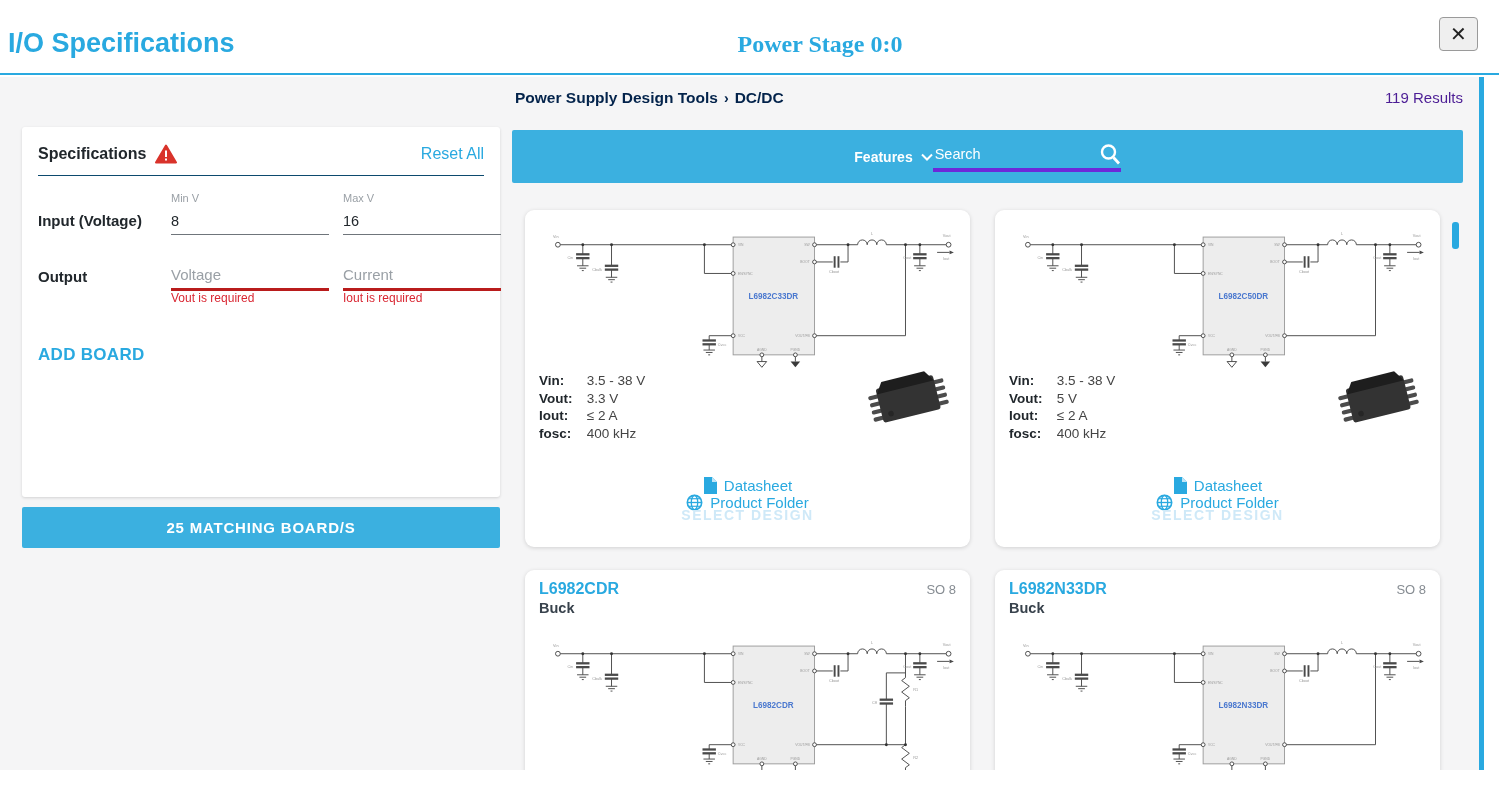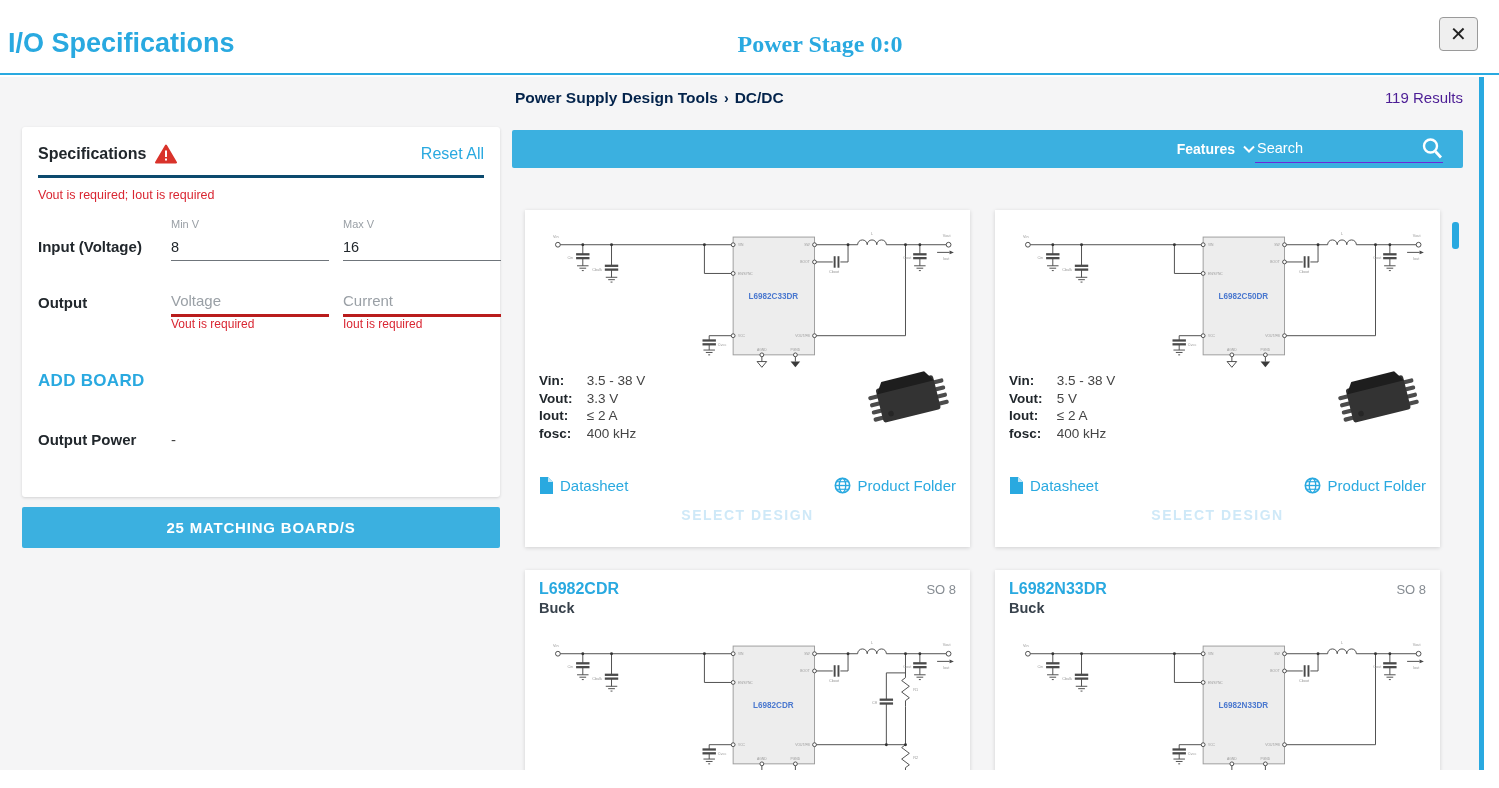--- a/index.html
+++ b/index.html
@@ -23,21 +23,21 @@
     background:#f5f5f6; overflow:hidden; }
   .right-border { position:absolute; right:0; top:0; width:5px; height:693px; background:#29a9e0; }
   .scroll-thumb { position:absolute; left:1452px; top:145px; width:7px; height:27px;
     background:#29a9e0; border-radius:3px; }
 
   
   .spec-card { position:absolute; left:22px; top:50px; width:478px; height:370px;
     background:#fff; border-radius:3px; box-shadow:0 1px 3px rgba(0,0,0,.14);
     padding:17px 16px 0 16px; }
   .spec-head { display:flex; justify-content:space-between; align-items:center;
-    border-bottom:3px solid #0c4a6e; padding-bottom:11px; }
+    border-bottom:1px solid #0c4a6e; padding-bottom:11px; }
   .spec-title-wrap { display:flex; align-items:center; gap:9px; }
   .spec-title { font-size:16px; font-weight:bold; color:#21272c; }
   .reset-link { font-size:16px; color:#29a9e0; cursor:pointer; }
   .err-summary { margin-top:10px; font-size:12.5px; color:#d92632; }
   .form-grid { display:grid; grid-template-columns:133px 158px 14px 158px; align-items:end; }
   .input-row { margin-top:34px; }
   .row-label { font-size:15px; font-weight:bold; color:#21272c; padding-bottom:6px; }
   .field { position:relative; }
   .float-label { position:absolute; top:-18px; left:0; font-size:11px; color:#9aa0a6; }
   .field input { width:100%; border:none; border-bottom:1px solid #6f757b; background:transparent;
@@ -55,47 +55,47 @@
   .match-btn { position:absolute; left:22px; top:430px; width:478px; height:41px;
     background:#3bb0e0; color:#fff; border:none; border-radius:2px; font-size:15px;
     font-weight:bold; letter-spacing:.8px; cursor:pointer; font-family:"Liberation Sans", sans-serif; }
 
   
   .results-head { position:absolute; left:515px; top:12px; width:948px; display:flex;
     justify-content:space-between; align-items:baseline; }
   .breadcrumb { font-size:15.5px; font-weight:bold; color:#03234b; }
   .breadcrumb .sep { margin:0 6px; font-size:14px; }
   .results-count { font-size:15px; color:#4c1d95; }
-  .features-bar { position:absolute; left:512px; top:53px; width:951px; height:38px;
+  .features-bar { position:absolute; left:512px; top:53px; width:951px; height:53px;
     background:#3bb0e0; border-radius:2px; display:flex; align-items:center;
-    justify-content:flex-end; padding:0 20px; }
+    justify-content:center; padding:0 20px; }
   .features-toggle { display:flex; align-items:center; gap:8px; color:#fff;
     font-size:14px; font-weight:bold; cursor:pointer; }
   .searchbox { position:relative; width:188px; }
-  .searchbox input { width:100%; background:transparent; border:none; border-bottom:1px solid #6d28d9;
+  .searchbox input { width:100%; background:transparent; border:none; border-bottom:4px solid #6d28d9;
     color:#fff; font-size:14.5px; padding:4px 26px 6px 2px; outline:none;
     font-family:"Liberation Sans", sans-serif; }
   .searchbox input::placeholder { color:#fff; }
   .search-icon { position:absolute; right:0; top:0; cursor:pointer; }
 
   
   .cards { position:absolute; left:525px; top:133px; width:915px;
     display:grid; grid-template-columns:445px 445px; column-gap:25px; row-gap:23px; }
-  .card { position:relative; background:#fff; border-radius:0;
+  .card { position:relative; background:#fff; border-radius:9px;
     box-shadow:0 1px 4px rgba(0,0,0,.15);text-decoration:underline; }
   .card.row1 { height:337px; }
   .card.row2 { height:330px; }
   .schematic-slot { position:absolute; left:8px; top:6px; width:429px; height:158px; }
   .card.row2 .schematic-slot { top:55px; }
   .spec-lines { position:absolute; left:14px; top:162px; font-size:13.5px;
     line-height:17.5px; color:#444; }
   .spec-lines b { color:#21272c; display:inline-block; min-width:44px; }
   .chip-img { position:absolute; right:16px; top:158px; }
   .links-row { position:absolute; left:14px; right:14px; top:267px; display:flex;
-    justify-content:space-between; align-items:center; }
+    justify-content:space-between; align-items:center;flex-direction:column; }
   .card-link { display:flex; align-items:center; gap:7px; color:#29a9e0; font-size:15px;
     cursor:pointer; }
   .select-design { position:absolute; left:0; right:0; top:297px; text-align:center;
     font-size:14px; font-weight:bold; letter-spacing:1.5px; color:#cfe9f8; cursor:pointer; }
   .card-part { position:absolute; left:14px; top:10px; font-size:16px; font-weight:bold;
     color:#29a9e0; cursor:pointer; }
   .card-pkg { position:absolute; right:14px; top:12px; font-size:13px; color:#868c92; }
   .card-topo { position:absolute; left:14px; top:30px; font-size:14.5px; font-weight:bold;
     color:#38424c; }
   svg text { font-family:"Liberation Sans", sans-serif; }
@@ -120,21 +120,20 @@
         <div class="spec-title-wrap">
           <span class="spec-title">Specifications</span>
           <svg width="22" height="20" viewBox="0 0 22 20">
             <polygon points="11,1.5 21,18.5 1,18.5" fill="#d9332b" stroke="#d9332b" stroke-width="2" stroke-linejoin="round"></polygon>
             <rect x="10" y="6.5" width="2" height="6.5" fill="#fff"></rect>
             <rect x="10" y="14.5" width="2" height="2" fill="#fff"></rect>
           </svg>
         </div>
         <span class="reset-link">Reset All</span>
       </div>
-      <div class="err-summary">Vout is required; Iout is required</div>
 
       <div class="form-grid input-row">
         <div class="row-label">Input (Voltage)</div>
         <div class="field">
           <span class="float-label">Min V</span>
           <input type="text" value="8" style="">
         </div>
         <div></div>
         <div class="field">
           <span class="float-label">Max V</span>
@@ -150,24 +149,20 @@
         </div>
         <div></div>
         <div class="field empty">
           <input type="text" placeholder="Current" style="">
           <span class="field-err">Iout is required</span>
         </div>
       </div>
 
       <div class="add-output">ADD BOARD</div>
 
-      <div class="power-row">
-        <span class="power-label">Output Power</span>
-        <span class="power-value">-</span>
-      </div>
     </aside>
 
     <button class="match-btn">25 MATCHING BOARD/S</button>
 
     <div class="results-head">
       <div class="breadcrumb">
         <span>Power Supply Design Tools</span><span class="sep">›</span><span>DC/DC</span>
       </div>
       <div class="results-count">119 Results</div>
     </div>

